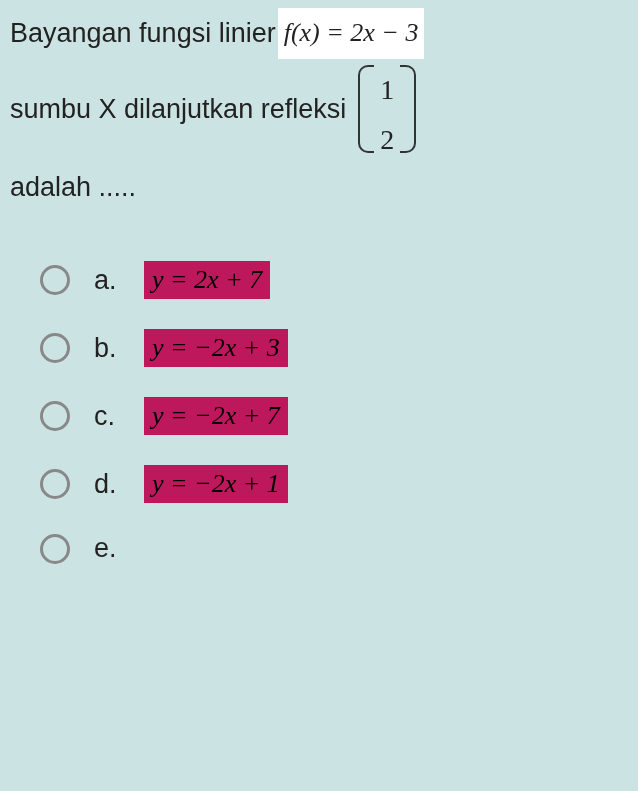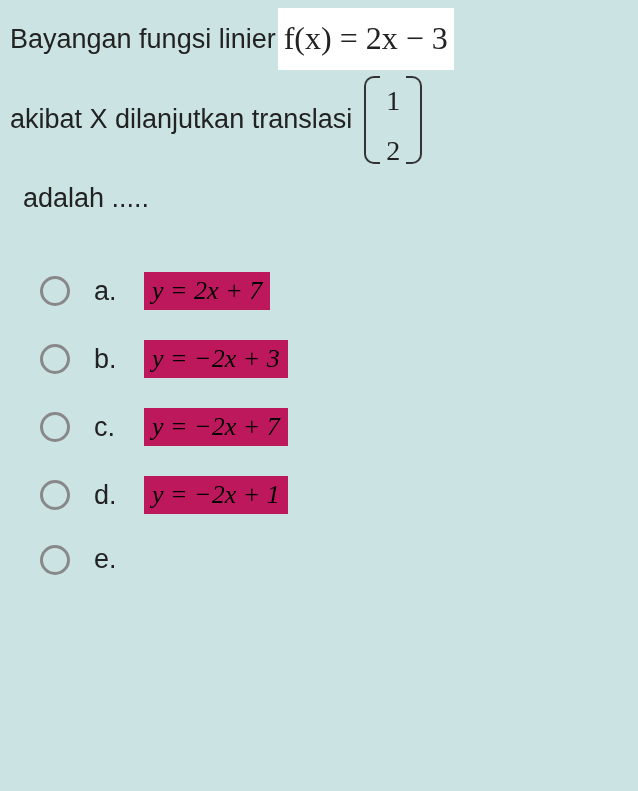--- a/index.html
+++ b/index.html
@@ -22,21 +22,22 @@
     .question-line {
       display: flex;
       align-items: center;
       flex-wrap: wrap;
       margin-bottom: 6px;
     }
     .math-box {
       background-color: #ffffff;
       padding: 2px 6px;
       font-family: 'Times New Roman', serif;
-      font-size: 32px;
+      font-style: italic;
+      font-size: 26px;
       display: inline-flex;
       align-items: center;
       margin: 0 2px;
     }
     .matrix-container {
       display: inline-flex;
       align-items: center;
       margin-left: 12px;
       font-family: 'Times New Roman', serif;
       font-size: 30px;
@@ -103,31 +104,31 @@
   </style>
 </head>
 <body>
 
 <div class="question-text">
   <div class="question-line">
     <span>Bayangan fungsi linier </span>
     <span class="math-box">f(x) = 2x − 3</span>
   </div>
   <div class="vector-line">
-    <span>akibat X dilanjutkan translasi</span>
+    <span>sumbu X dilanjutkan refleksi</span>
     <span class="matrix-container">
       <span class="matrix-bracket"></span>
       <span class="matrix-values">
         <span>1</span>
         <span>2</span>
       </span>
       <span class="matrix-bracket right"></span>
     </span>
   </div>
-  <div class="question-line" style="margin-top:10px;margin-left:13px;">
+  <div class="question-line" style="margin-top:10px;">
     <span>adalah .....</span>
   </div>
 </div>
 
 <div class="options">
   <div class="option">
     <div class="radio"></div>
     <span class="option-label">a.</span>
     <span class="option-math">y = 2x + 7</span>
   </div>

